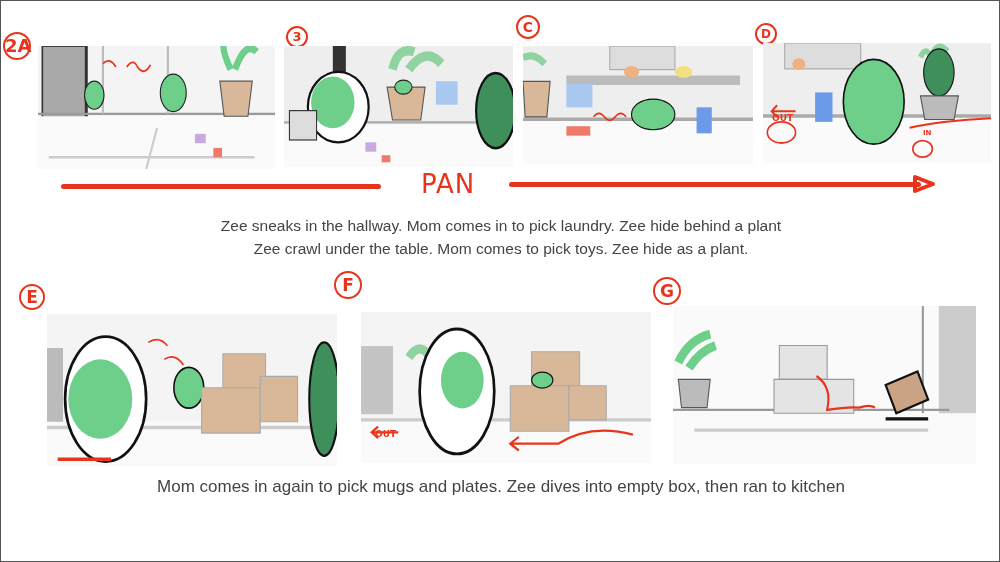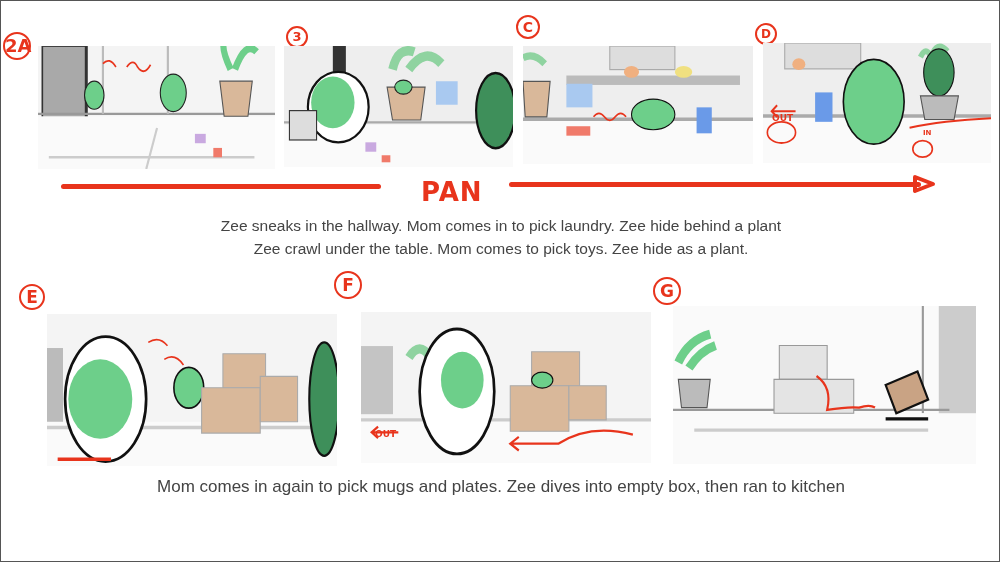--- a/index.html
+++ b/index.html
@@ -112,21 +112,21 @@
         <path d="M135 72 q30 -6 75 -8" stroke="#e8341c" fill="none" stroke-width="1.8"></path>
         <ellipse cx="17" cy="76" rx="13" ry="9" fill="none" stroke="#e8341c" stroke-width="1.5"></ellipse>
         <ellipse cx="147" cy="90" rx="9" ry="7" fill="none" stroke="#e8341c" stroke-width="1.5"></ellipse>
       </svg>
       <span class="note" style="left:9px;top:70px;">OUT</span>
       <span class="note" style="left:160px;top:86px;font-size:7px;">IN</span>
     </div>
   </div>
 
   <div class="arrow-line" style="left:60px;top:183px;width:320px;"></div>
-  <div class="pan" style="left:420px;top:176px;font-weight:bold;">PAN</div>
+  <div class="pan" style="left:420px;top:168px;">PAN</div>
   <div class="arrow-line" style="left:508px;top:181px;width:412px;"></div>
   <svg style="position:absolute;left:912px;top:173px;" width="24" height="20" viewBox="0 0 24 20">
     <path d="M2 3 L20 10 L2 17 Z" fill="none" stroke="#e8341c" stroke-width="4" stroke-linejoin="round"></path>
   </svg>
 
   <div class="caption" style="top:239px;">Zee crawl under the table. Mom comes to pick toys. Zee hide as a plant.</div>
   <div class="caption" style="top:216px;">Zee sneaks in the hallway. Mom comes in to pick laundry. Zee hide behind a plant</div>
 
   <div class="frame" style="left:46px;top:313px;width:290px;height:152px;">
     <div class="scene">

